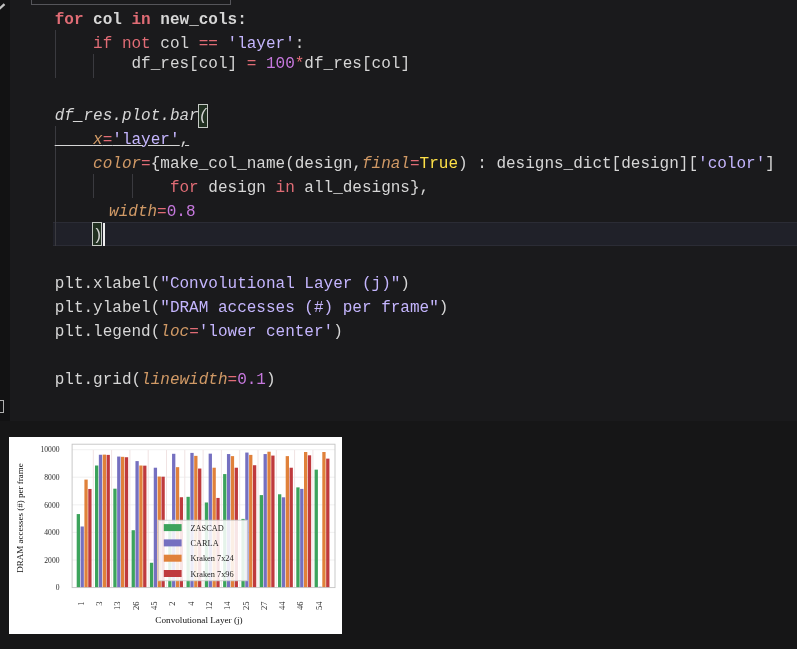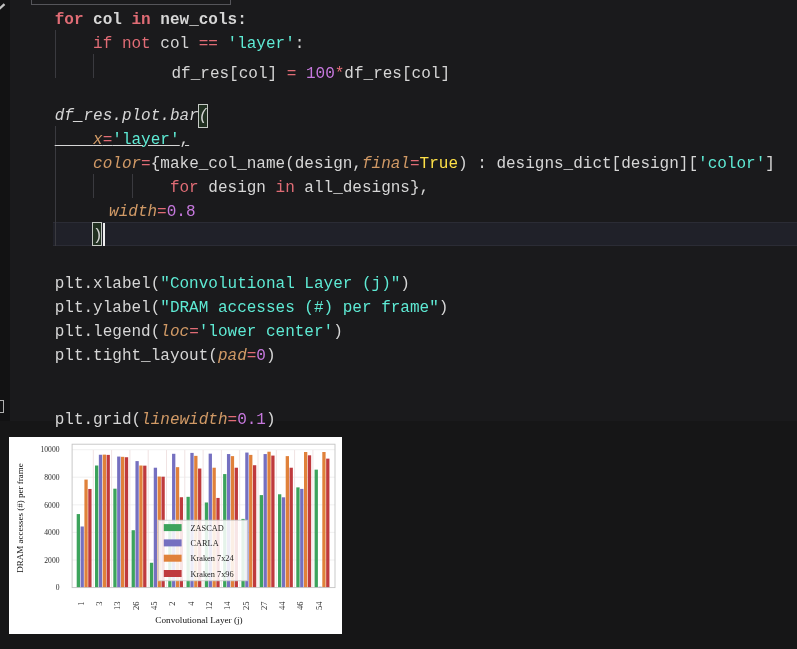--- a/index.html
+++ b/index.html
@@ -7,21 +7,21 @@
   #editor { position:absolute; left:9.5px; top:0; width:787.5px; height:421px; background:#1a1a1c; }
   #strip { position:absolute; left:0; top:0; width:9.5px; height:421px; background:#121213; }
   #topbox { position:absolute; left:21.5px; top:-6px; width:200px; height:11px;
             border:1px solid #55555a; border-top:none; }
   #check { position:absolute; left:-9.5px; top:0; width:16px; height:16px; overflow:visible; }
   #outbr { position:absolute; left:0px; top:400px; width:4px; height:13px;
            border:1px solid #b0b0b0; border-left:none; }
   .ln { position:absolute; left:45.2px; white-space:pre; font-size:16px; line-height:24px;
         color:#d6d6d6; z-index:5; }
   .k { color:#e06c75; }
-  .s { color:#5eead4; }
+  .s { color:#c4b5fd; }
   .n { color:#c678dd; }
   .p { color:#d19a66; font-style:italic; }
   .c { color:#fde047; }
   .guide { position:absolute; width:1px; background:#3a3a3f; z-index:2; }
   #band { position:absolute; left:43.5px; top:222px; width:744px; height:24px;
           background:#202129; border-top:1px solid #2b2c35; border-bottom:1px solid #2b2c35; z-index:1; }
   .bbox { position:absolute; width:10.6px; height:24px; background:#213021;
           border:1px solid #c6cac6; z-index:4; }
   #cursor { position:absolute; left:93.4px; top:223px; width:2px; height:23px; background:#eeeeee; z-index:6; }
   #chart { position:absolute; left:8.5px; top:437px; width:333px; height:197px; background:#ffffff; }
@@ -37,32 +37,31 @@
   <div class="guide" style="left:83.6px; top:54px; height:24px;"></div>
   <div class="guide" style="left:45.2px; top:126px; height:120px;"></div>
   <div class="guide" style="left:83.6px; top:174px; height:24px;"></div>
   <div class="guide" style="left:122px; top:174px; height:24px;"></div>
   <div id="band"></div>
   <div class="bbox" style="left:188.2px; top:104px;"></div>
   <div class="bbox" style="left:82.1px; top:222px;"></div>
   <div id="cursor"></div>
   <div class="ln" style="top:7.5px;font-weight:bold;"><span class="k">for</span> col <span class="k">in</span> new_cols:</div>
   <div class="ln" style="top:31.5px;">    <span class="k">if</span> <span class="k">not</span> col <span class="k">==</span> <span class="s">'layer'</span>:</div>
-  <div class="ln" style="top:62px;margin-left:40px;">        df_res[col] <span class="k">=</span> <span class="n">100</span><span class="k">*</span>df_res[col]</div>
+  <div class="ln" style="top:52px;">        df_res[col] <span class="k">=</span> <span class="n">100</span><span class="k">*</span>df_res[col]</div>
   <div class="ln" style="top:103.5px;font-style:italic;">df_res.plot.bar(</div>
   <div class="ln" style="top:127.5px;text-decoration:underline;">    <span class="p">x</span><span class="k">=</span><span class="s">'layer'</span>,</div>
   <div class="ln" style="top:151.5px;">    <span class="p">color</span><span class="k">=</span>{make_col_name(design,<span class="p">final</span><span class="k">=</span><span class="c">True</span>) : designs_dict[design][<span class="s">'color'</span>]</div>
   <div class="ln" style="top:175.5px;">            <span class="k">for</span> design <span class="k">in</span> all_designs},</div>
   <div class="ln" style="top:199.5px;padding-left:16px;">    <span class="p">width</span><span class="k">=</span><span class="n">0.8</span></div>
   <div class="ln" style="top:223.5px;">    )</div>
   <div class="ln" style="top:271.5px;">plt.xlabel(<span class="s">"Convolutional Layer (j)"</span>)</div>
   <div class="ln" style="top:295.5px;">plt.ylabel(<span class="s">"DRAM accesses (#) per frame"</span>)</div>
   <div class="ln" style="top:319.5px;">plt.legend(<span class="p">loc</span><span class="k">=</span><span class="s">'lower center'</span>)</div>
-  <div class="ln" style="top:343.5px;">plt.tight_layout(<span class="p">pad</span><span class="k">=</span><span class="n">0</span>)</div>
-  <div class="ln" style="top:367.5px;margin-top:40px;">plt.grid(<span class="p">linewidth</span><span class="k">=</span><span class="n">0.1</span>)</div>
+  <div class="ln" style="top:367.5px;">plt.grid(<span class="p">linewidth</span><span class="k">=</span><span class="n">0.1</span>)</div>
 </div>
 <div id="outbr"></div>
 <div id="chart"><svg width="333" height="197" viewBox="0 0 333 197" font-family="Liberation Serif, serif">
       <line x1="63.1" y1="123.0" x2="326" y2="123.0" stroke="#ececec" stroke-width="0.8"></line>
       <line x1="63.1" y1="95.4" x2="326" y2="95.4" stroke="#ececec" stroke-width="0.8"></line>
       <line x1="63.1" y1="67.8" x2="326" y2="67.8" stroke="#ececec" stroke-width="0.8"></line>
       <line x1="63.1" y1="40.2" x2="326" y2="40.2" stroke="#ececec" stroke-width="0.8"></line>
       <line x1="63.1" y1="12.7" x2="326" y2="12.7" stroke="#ececec" stroke-width="0.8"></line>
       <line x1="84.3" y1="13" x2="84.3" y2="150.6" stroke="#f0e3e3" stroke-width="1"></line>
       <line x1="102.6" y1="13" x2="102.6" y2="150.6" stroke="#f0e3e3" stroke-width="1"></line>

